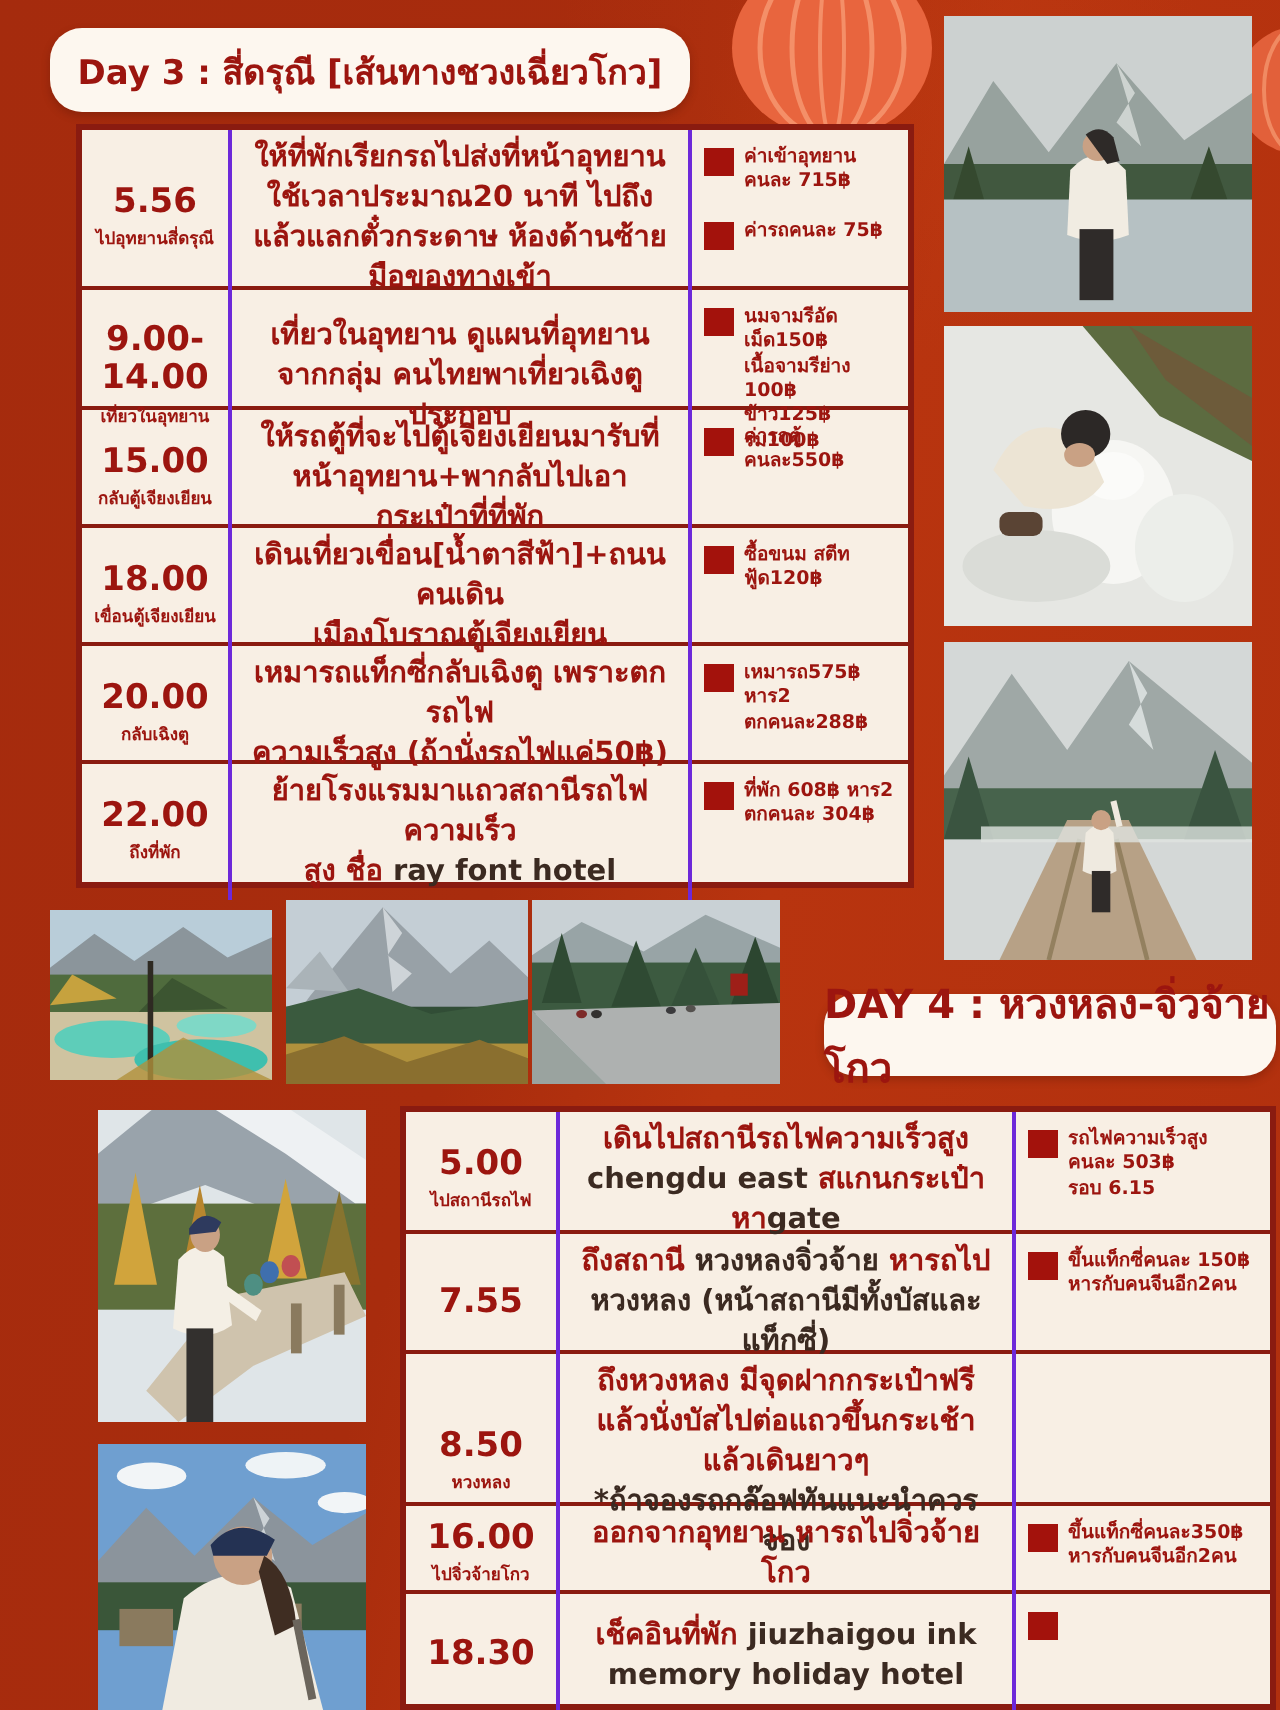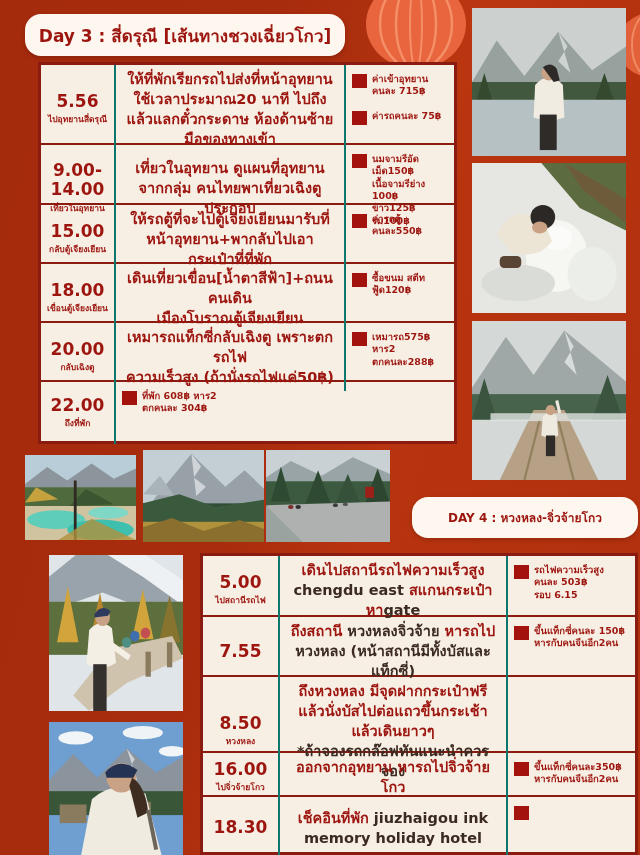--- a/index.html
+++ b/index.html
@@ -8,31 +8,31 @@
         background:
           radial-gradient(circle 230px at 440px 20px, #c8431644 0%, transparent 70%),
           linear-gradient(105deg,#a52b0d 0%,#a82c0d 42%,#b8340f 58%,#b1300e 100%);}
   
   .lantern{position:absolute;}
   .heart{position:absolute;color:#cf5b40;font-size:17px;transform:rotate(-8deg);line-height:1;}
   
   .badge{position:absolute;background:#fdf7ef;border-radius:16px;display:flex;align-items:center;justify-content:center;
          color:#9c150f;font-weight:bold;box-shadow:0 2px 4px rgba(60,10,0,.25);}
   #day3-badge{left:25px;top:14px;width:320px;height:42px;font-size:17px;}
-  #day4-badge{left:412px;top:497px;width:226px;height:41px;font-size:12px;}
+  #day4-badge{left:412px;top:497px;width:226px;height:41px;font-size:20px;}
   
   .itbl{position:absolute;background:#f8efe4;border:3px solid #8a1b10;box-sizing:border-box;}
   #day3-table{left:38px;top:62px;width:419px;height:382px;}
   #day4-table{left:200px;top:553px;width:438px;height:302px;}
   .t-row{display:grid;box-sizing:border-box;}
   #day3-table .t-row{grid-template-columns:75px 230px 1fr;}
   #day4-table .t-row{grid-template-columns:77px 228px 1fr;}
   .t-row + .t-row{border-top:2px solid #8a1b10;}
   .cell{box-sizing:border-box;display:flex;flex-direction:column;justify-content:center;}
-  .time-cell,.desc-cell{border-right:2px solid #0f766e;}
+  .time-cell,.desc-cell{border-right:2px solid #6d28d9;}
   .time-cell{align-items:center;text-align:center;padding:2px;}
   .t-time{font-size:17px;font-weight:bold;color:#9c150f;white-space:pre-line;line-height:1.1;}
   .t-sub{font-size:8.5px;font-weight:bold;color:#9c150f;margin-top:2px;}
   .desc-cell{align-items:center;text-align:center;padding:4px 8px;}
   .desc-text{font-size:14.5px;font-weight:bold;color:#9c150f;line-height:1.38;white-space:pre-line;}
   .desc-text .dark{color:#3b2a21;}
   .cost-cell{justify-content:flex-start;padding:8px 5px 4px 6px;gap:12px;}
   .cost-item{display:flex;align-items:flex-start;}
   .sq{flex:0 0 auto;width:15px;height:14px;background:#a3120c;margin:1px 5px 0 0;}
   .cost-text{font-size:9.5px;font-weight:bold;color:#9c150f;line-height:1.3;white-space:pre-line;}
@@ -159,20 +159,24 @@
             <span class="cost-text">เหมารถ575฿ หาร2
 ตกคนละ288฿</span>
           </div>
         </div>
       </div>
       <div class="t-row" style="height: 64px;">
         <div class="cell time-cell">
           <div class="t-time">22.00</div>
           <div class="t-sub">ถึงที่พัก</div>
         </div>
+        <div class="cell desc-cell">
+          <div class="desc-text"><span>ย้ายโรงแรมมาแถวสถานีรถไฟความเร็ว
+สูง ชื่อ </span><span class="dark">ray font hotel</span></div>
+        </div>
         <div class="cell cost-cell">
           <div class="cost-item">
             <span class="sq"></span>
             <span class="cost-text">ที่พัก 608฿ หาร2
 ตกคนละ 304฿</span>
           </div>
         </div>
       </div>
     </div>
 

